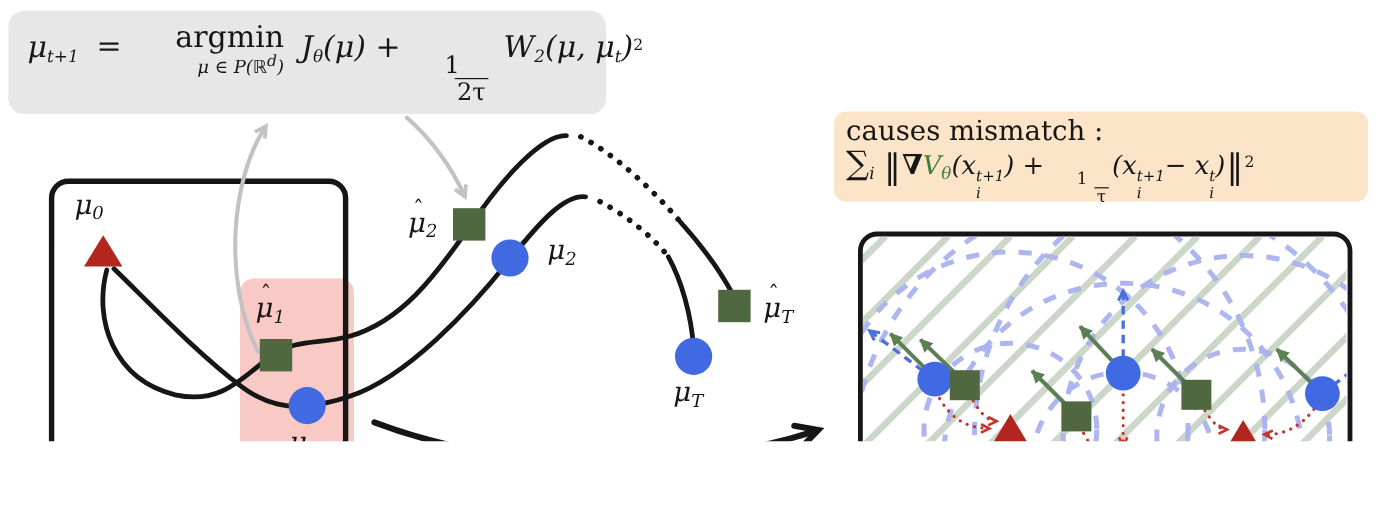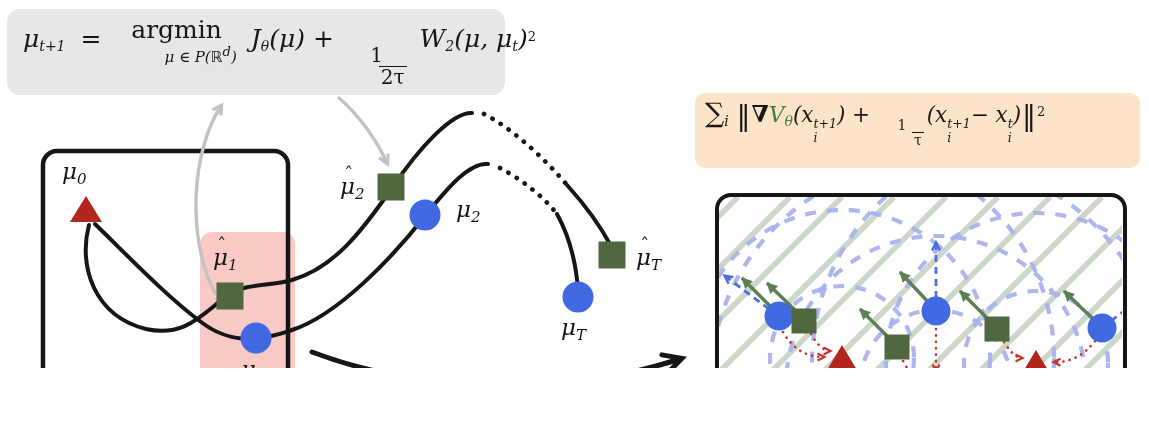--- a/index.html
+++ b/index.html
@@ -25,21 +25,21 @@
   .panel{left:715px;top:193px;width:412px;height:231px;border:4.5px solid var(--ink);
     border-radius:16px;background:#fff;overflow:hidden;}
   .panel svg{display:block;}
   
   .math{font-style:italic;line-height:1.1;white-space:nowrap;}
   .fs25{font-size:25px;} .fs22{font-size:21.5px;}
   .rm{font-style:normal;}
   sub.s15{font-size:15px;} sup.s14{font-size:14px;font-style:normal;}
   .math sub{font-size:14px;vertical-align:-0.3em;} .math sup{font-size:13px;vertical-align:0.45em;}
   .sp{margin:0 7px;}
-  .underset{display:inline-flex;flex-direction:column;align-items:center;vertical-align:middle;margin-right:6px;}
+  .underset{display:inline-flex;flex-direction:column;align-items:flex-end;vertical-align:middle;margin-right:6px;}
   .underset .under{font-size:15px;margin-top:1px;margin-left:48px;}
   .frac{display:inline-flex;flex-direction:column;align-items:center;vertical-align:-0.72em;
     margin:0 5px;line-height:1.05;font-size:20px;}
   .frac .den{border-top:1.6px solid var(--ink);padding:0 2px;margin-left:32px;}
   .frac-sm{font-size:14px;vertical-align:-0.55em;margin:0 3px;line-height:1.0;}
   .ss{display:inline-flex;flex-direction:column;align-items:flex-start;font-size:12.5px;
     line-height:1.08;vertical-align:-0.5em;}
   .sum{font-size:27px;font-style:normal;}
   .norm{font-size:28px;font-style:normal;vertical-align:-0.1em;margin:0 1px;}
   .nabla{font-style:normal;font-weight:bold;font-size:23px;}
@@ -92,20 +92,21 @@
       <span>J</span><sub>θ</sub><span>(μ) +</span>
       <span class="frac rm">
           <span class="num">1</span>
           <span class="den">2τ</span>
         </span>
       <span>W</span><sub>2</sub><span>(μ, μ</span><sub>t</sub><span>)</span><sup class="s14">2</sup>
     </span>
   </div>
 
   <div class="box orange-box">
+    <div class="mm-title">causes mismatch :</div>
     <div class="math fs22">
       <span class="sum">∑</span><sub>i</sub>
       <span class="norm">‖</span><span class="nabla">∇</span><span class="green">V</span><sub class="green">θ</sub><span>(x</span><span class="ss">
           <span>t+1</span>
           <span>i</span>
         </span><span>) +</span>
       <span class="frac frac-sm rm">
           <span class="num">1</span>
           <span class="den">τ</span>
         </span><span>(x</span><span class="ss">

